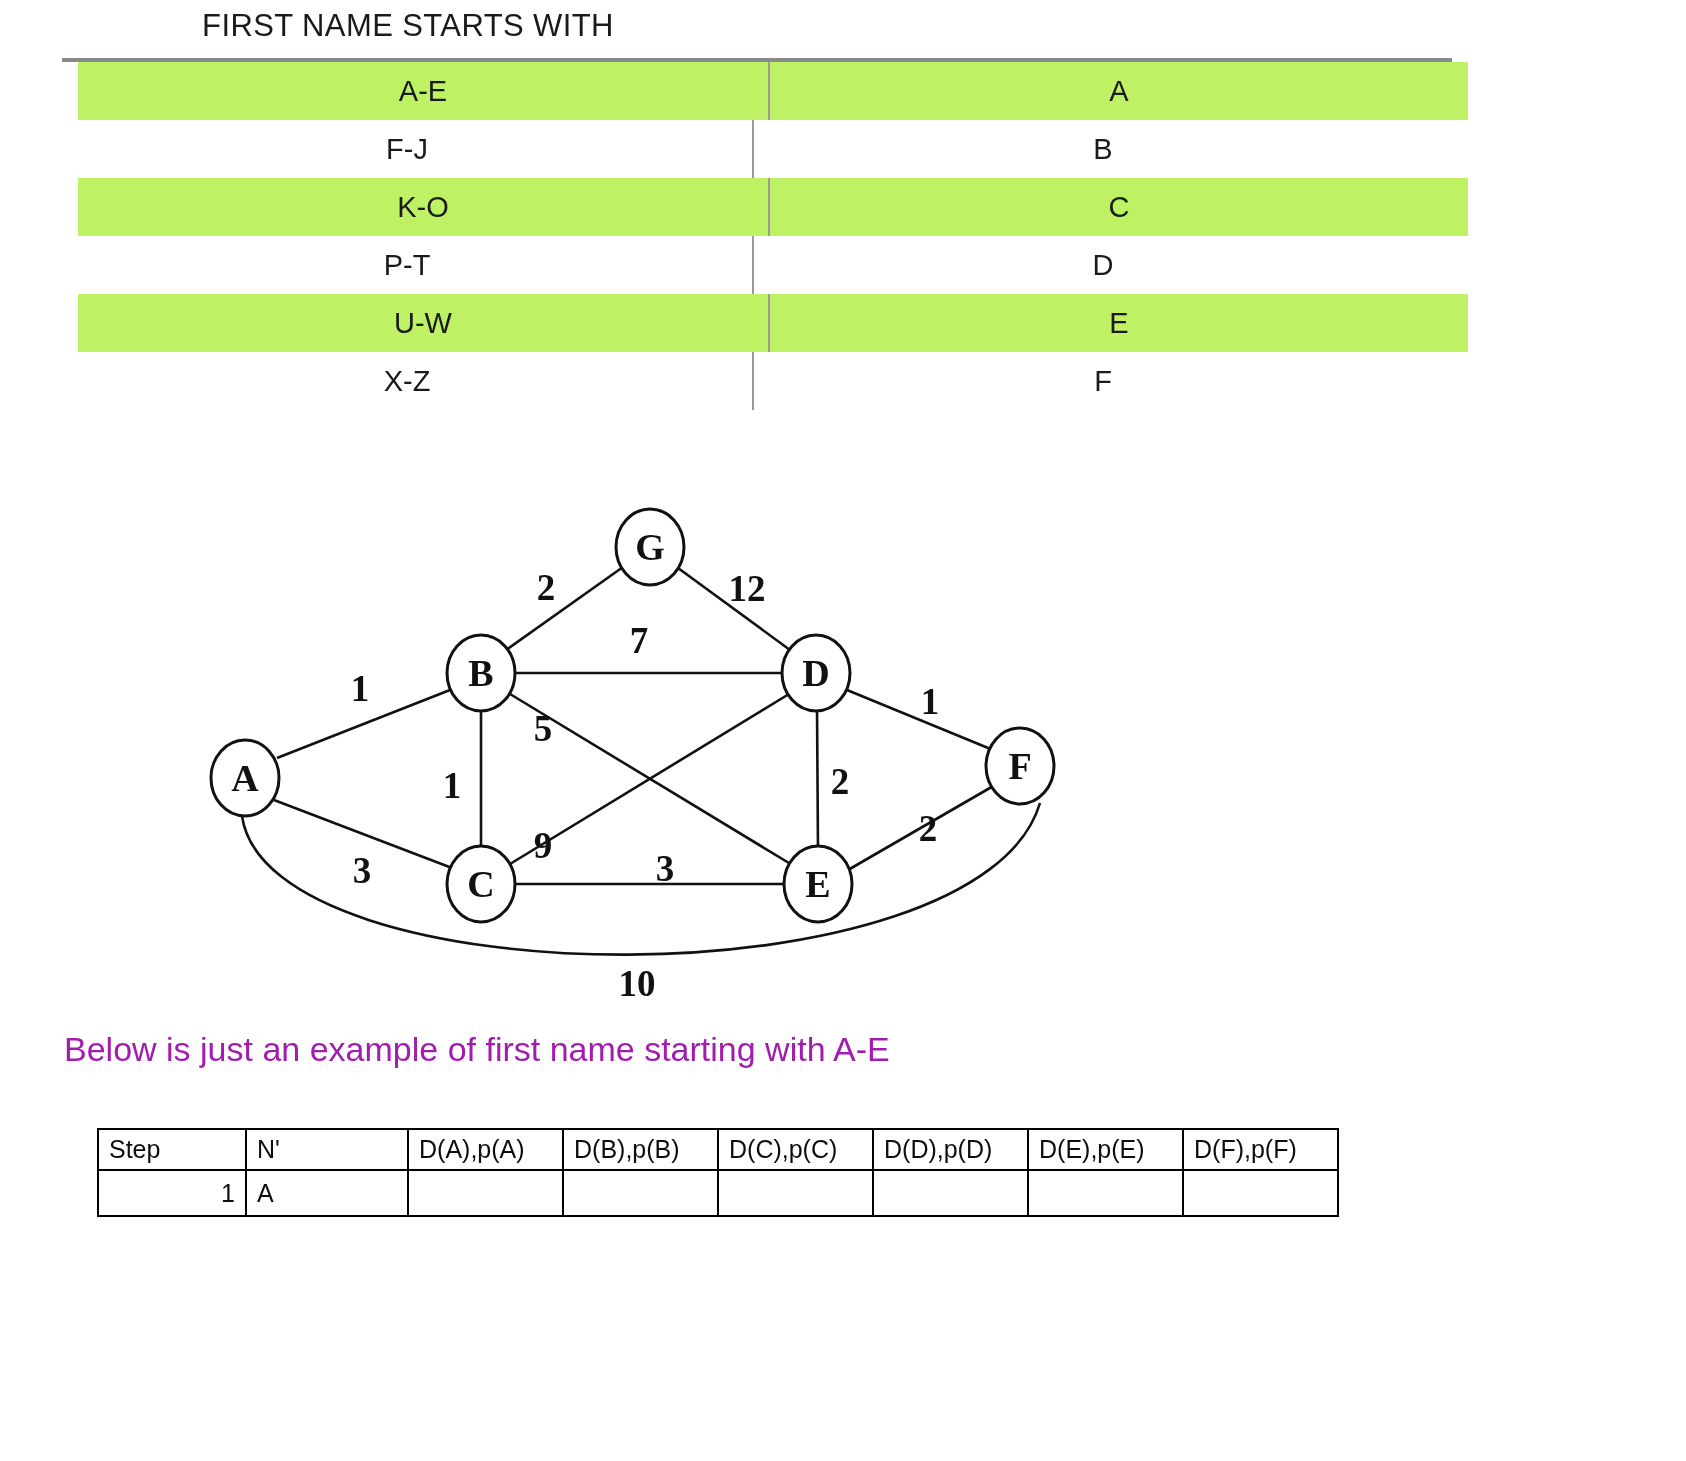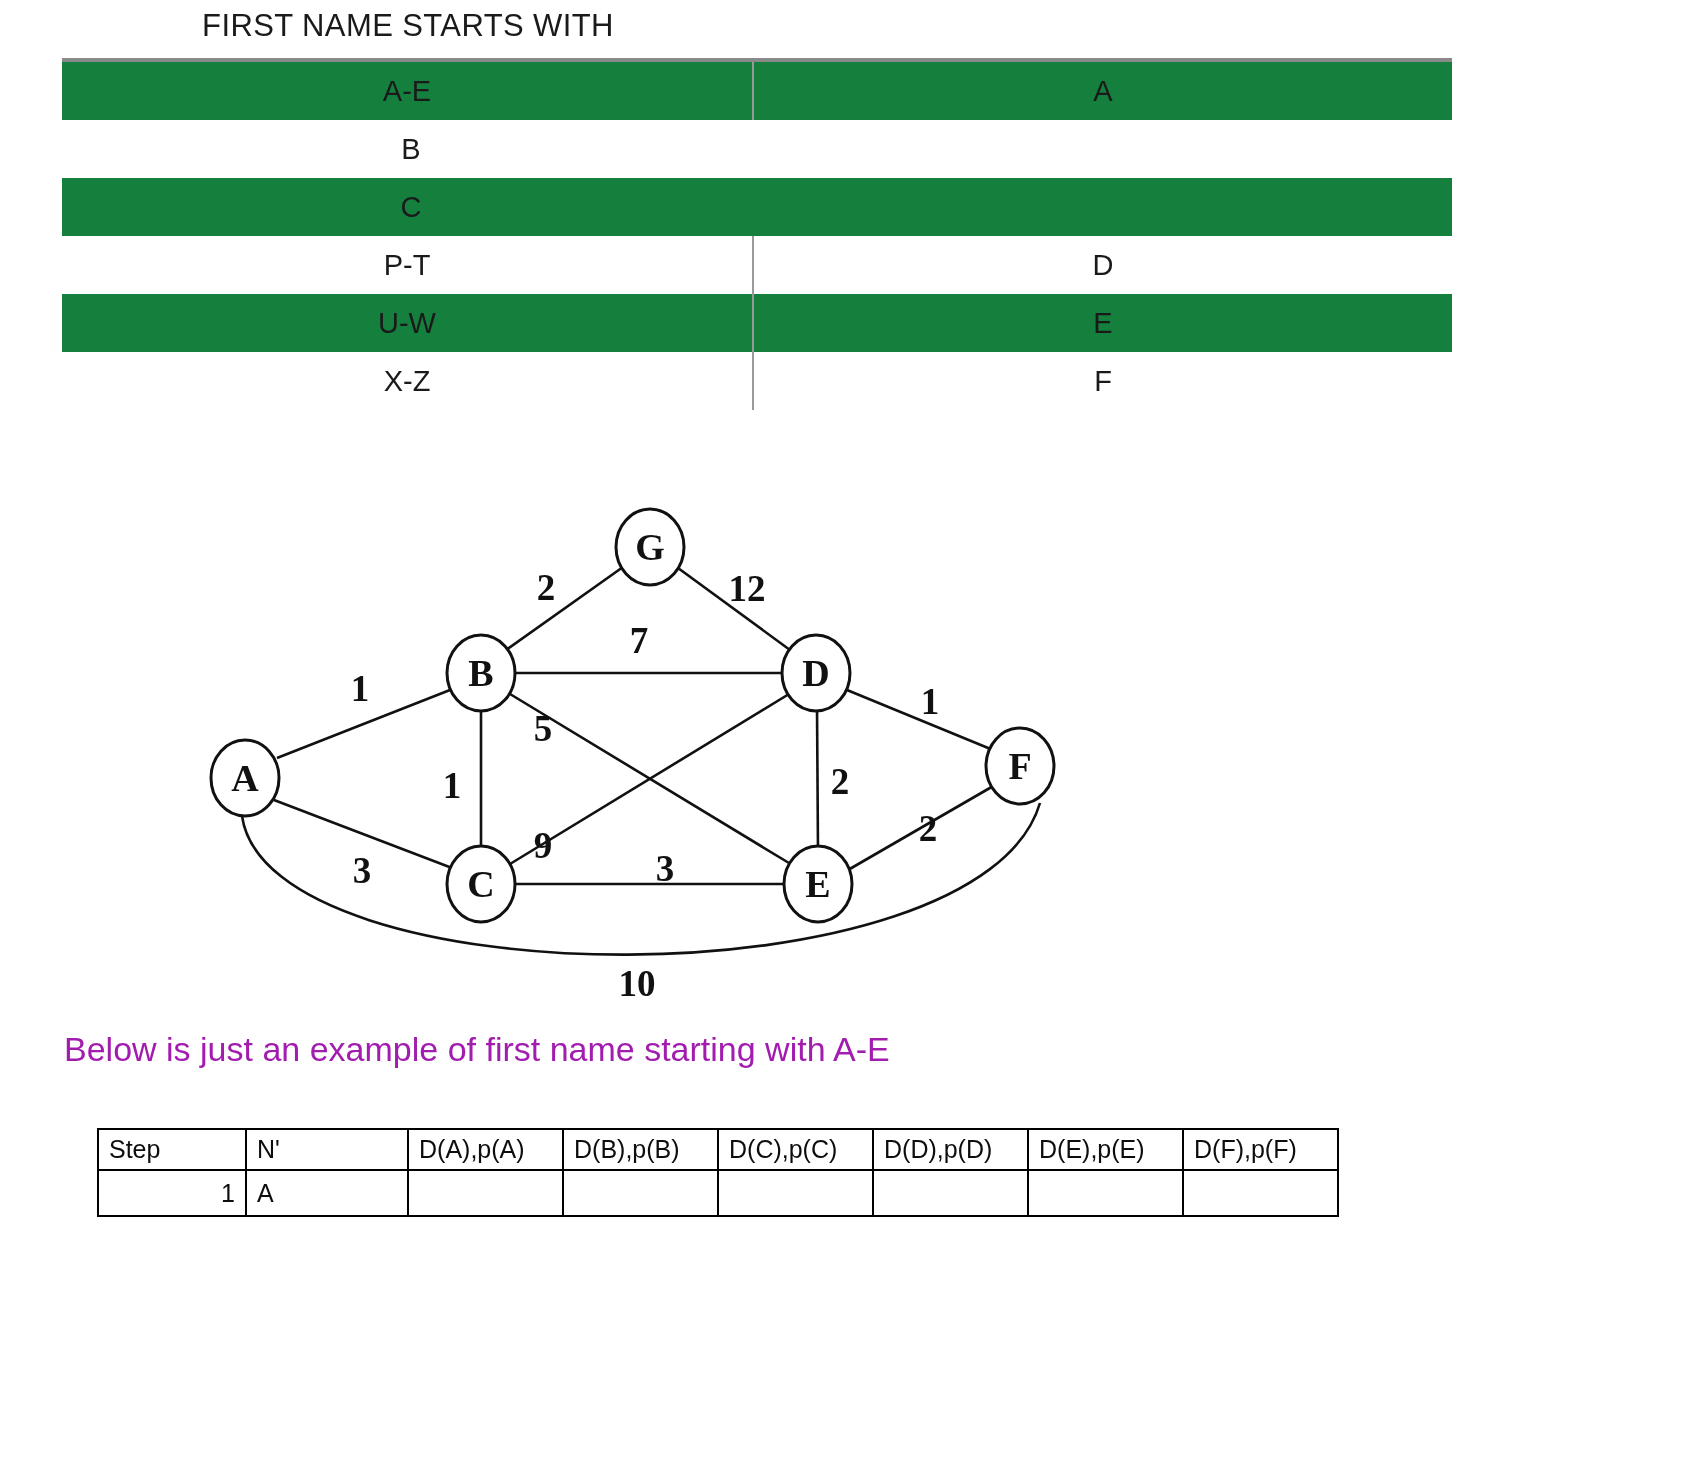--- a/index.html
+++ b/index.html
@@ -41,21 +41,21 @@
 
   .assign-body {
     border-top: 4px solid #8a8a8a;
     width: 100%;
   }
   .assign-row {
     display: flex;
     width: 100%;
     height: 58px;
   }
-  .assign-row.striped { background: #15803d; }
+  .assign-row.striped { background: #bef264; margin-left: 16px; }
   .assign-row .cell {
     font-size: 29px;
     text-align: center;
     line-height: 58px;
     color: #1a1a1a;
   }
   .assign-row .cell.col-left {
     width: 692px;
     border-right: 2px solid #9a9a9a;
     box-sizing: border-box;
@@ -122,24 +122,26 @@
   </div>
 
   <div class="assign-body">
 
     <div class="assign-row striped">
       <div class="cell col-left">A-E</div>
       <div class="cell col-right">A</div>
     </div>
 
     <div class="assign-row">
+      <div class="cell col-left">F-J</div>
       <div class="cell col-right">B</div>
     </div>
 
     <div class="assign-row striped">
+      <div class="cell col-left">K-O</div>
       <div class="cell col-right">C</div>
     </div>
 
     <div class="assign-row">
       <div class="cell col-left">P-T</div>
       <div class="cell col-right">D</div>
     </div>
 
     <div class="assign-row striped">
       <div class="cell col-left">U-W</div>

